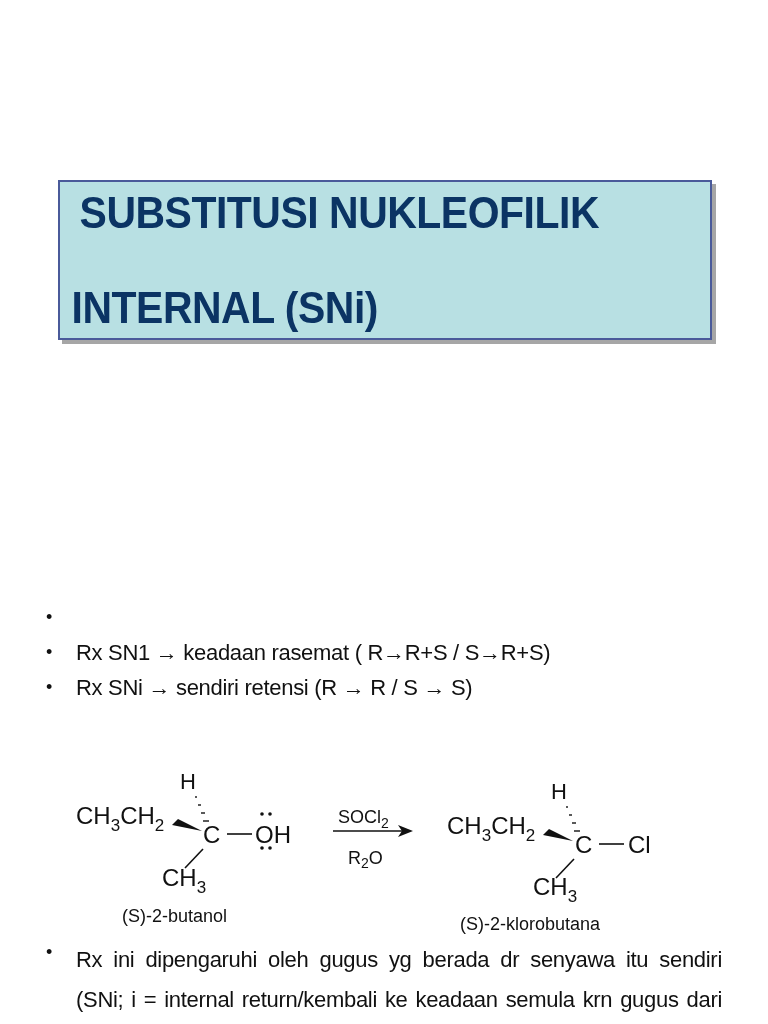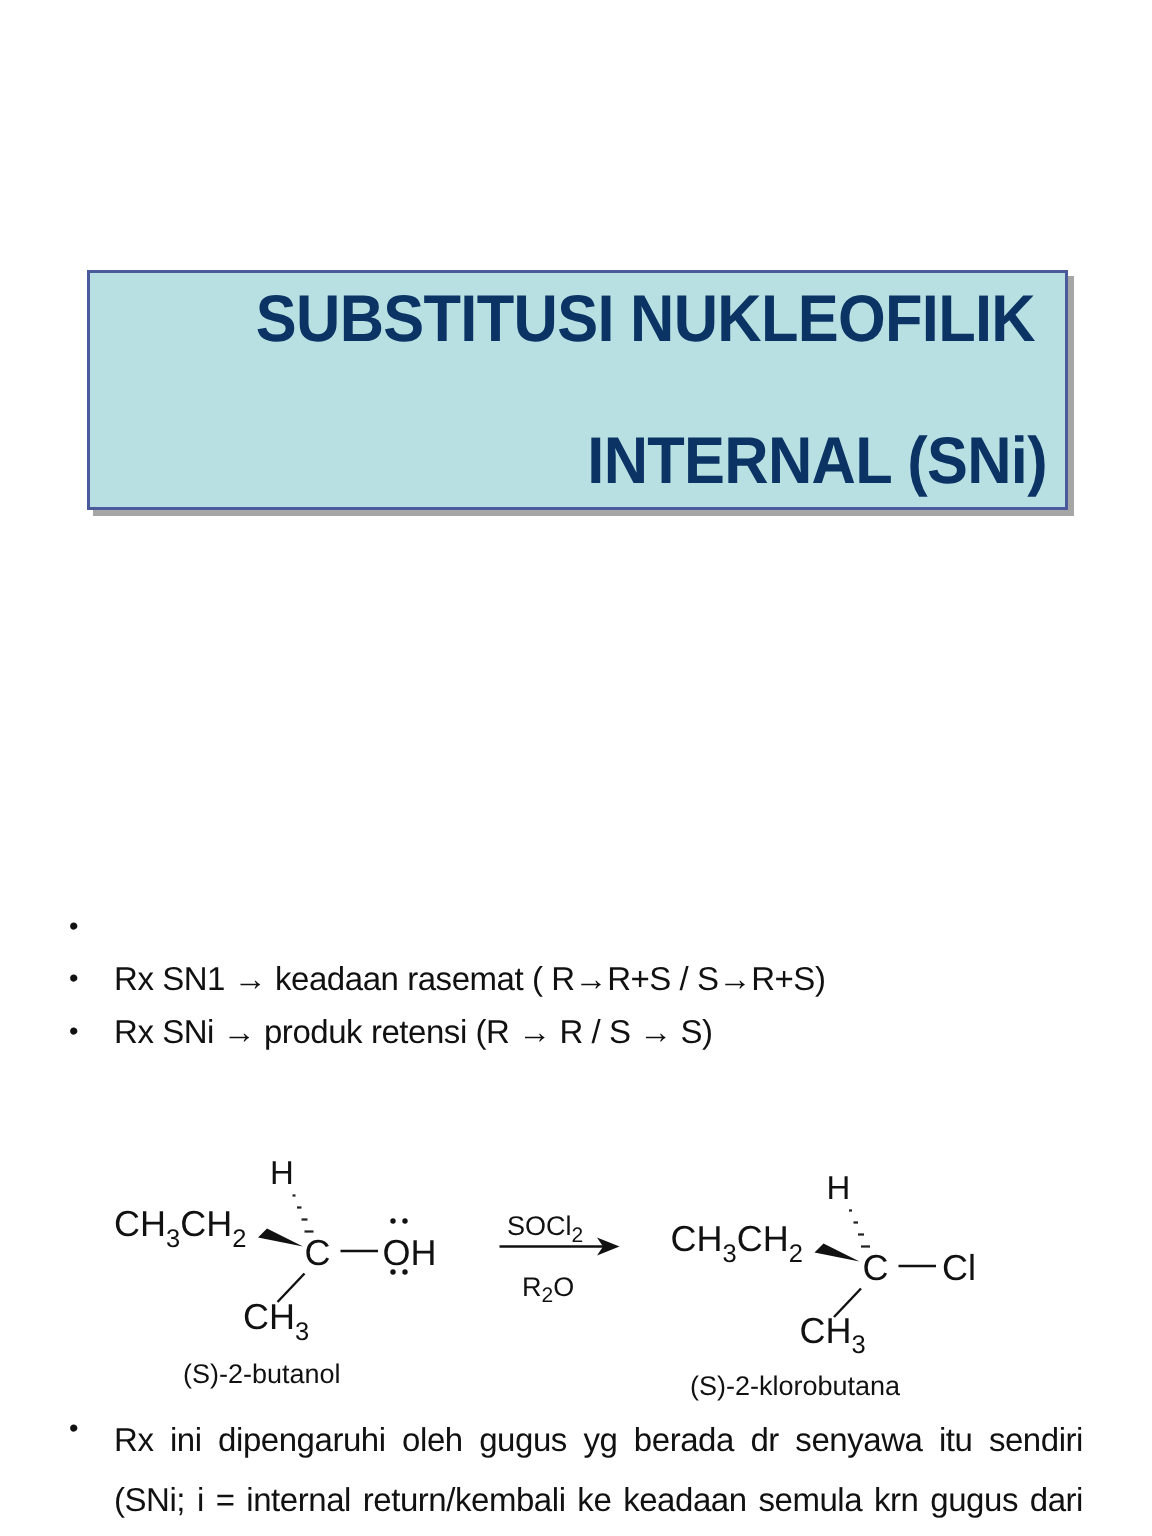--- a/index.html
+++ b/index.html
@@ -19,21 +19,21 @@
     position: absolute;
     left: 58px;
     top: 180px;
     width: 650px;
     height: 156px;
     background: #b8e0e3;
     border: 2px solid #4a5a9a;
     box-shadow: 4px 4px 0 #a6a6a6;
     display: flex;
     flex-direction: column;
-    align-items: flex-end;
+    align-items: flex-start;
     justify-content: center;
     gap: 41px;
   }
   .title-line {
     font-family: "Liberation Sans", sans-serif;
     font-weight: bold;
     font-size: 44px;
     line-height: 54px;
     color: #0b3464;
     letter-spacing: -0.5px;
@@ -106,21 +106,21 @@
 <ul class="bullets">
   <li>
     <span class="bullet-dot">•</span>
   </li>
   <li>
     <span class="bullet-dot">•</span>
     <span>Rx SN1 → keadaan rasemat ( R→R+S  /  S→R+S)</span>
   </li>
   <li>
     <span class="bullet-dot">•</span>
-    <span>Rx SNi → produk retensi (R → R / S → S)</span>
+    <span>Rx SNi → sendiri retensi (R → R / S → S)</span>
   </li>
 </ul>
 
 <div class="reaction">
   <svg width="768" height="180" viewBox="0 0 768 180" xmlns="http://www.w3.org/2000/svg" font-family="Liberation Sans, sans-serif" fill="#111">
 
     <g>
       <text x="180" y="29" font-size="22">H</text>
 
       <g stroke="#222" stroke-width="1.5">

